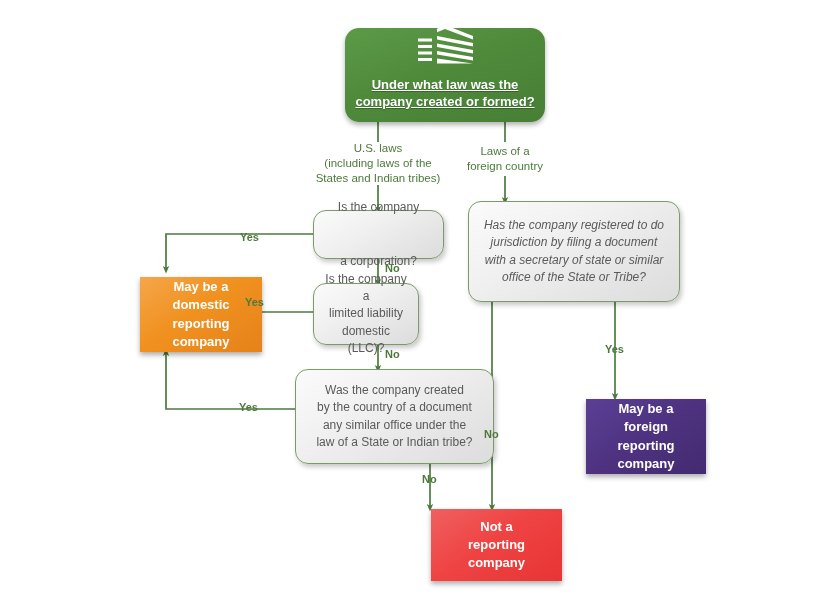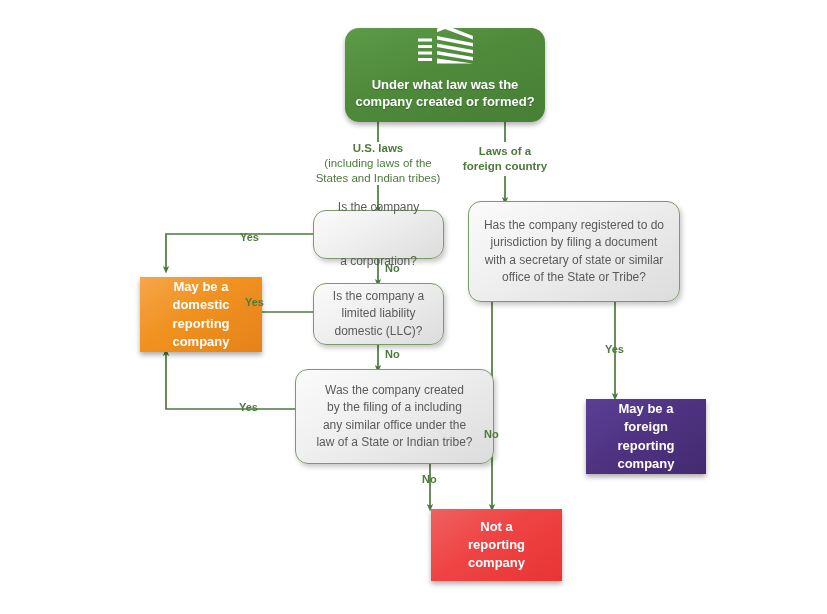--- a/index.html
+++ b/index.html
@@ -48,20 +48,21 @@
     border-radius: 14px;
     box-shadow: 0 3px 5px rgba(0,0,0,0.30);
     padding: 6px 10px 12px 10px;
     justify-content: flex-end;
   }
   .node-start .building-icon {
     margin-bottom: 8px;
   }
   .node-start .start-text {
     text-shadow: 0 1px 1px rgba(0,0,0,0.25);
+    text-decoration: underline;
   }
 
   
   .node-decision {
     background: linear-gradient(150deg, #fbfbfb 0%, #f0f0f0 40%, #dcdcdc 100%);
     border: 1px solid #7a9b69;
     color: #5a5a5a;
     font-size: 12px;
     line-height: 1.42;
     border-radius: 13px;
@@ -100,21 +101,21 @@
     white-space: nowrap;
   }
   .branch-label {
     position: absolute;
     color: #4d7a3c;
     font-size: 11.5px;
     text-align: center;
     line-height: 1.32;
     white-space: nowrap;
   }
-  .branch-label .bl-strong { font-weight: bold; }
+  .branch-label .bl-strong { font-weight: normal; }
   .branch-label .bl-light { font-weight: normal; }
 </style>
 </head>
 <body>
 
 <div id="canvas">
 
   <svg class="edges" viewBox="0 0 827 614">
     <defs>
       <marker id="arrow" markerWidth="9" markerHeight="9" refX="4.6" refY="4" orient="auto" markerUnits="userSpaceOnUse">
@@ -179,34 +180,34 @@
   <div class="branch-label" style="left:440px; top:144px; width:130px;">
     <div class="bl-strong">Laws of a</div>
     <div class="bl-strong">foreign country</div>
   </div>
 
   <div class="node node-decision" style="left:313px; top:210px; width:131px; height:49px;gap:37px;">
     <div>Is  the company</div>
     <div>a corporation?</div>
   </div>
 
-  <div class="node node-decision" style="left:313px; top:283px; width:131px; height:62px;">
+  <div class="node node-decision" style="left:313px; top:283px; width:106px; height:62px;">
     <div>Is the company a</div>
     <div>limited liability</div>
     <div>domestic (LLC)?</div>
   </div>
 
   <div class="node node-decision" style="left:295px; top:369px; width:199px; height:95px;">
     <div>Was the company created</div>
-    <div>by the filing of a including</div>
+    <div>by the country of a document</div>
     <div>any similar office under the</div>
     <div>law of a State or Indian tribe?</div>
   </div>
 
-  <div class="node node-decision" style="left:468px; top:201px; width:212px; height:101px;">
+  <div class="node node-decision" style="left:468px; top:201px; width:212px; height:101px;font-style:italic;">
     <div>Has the company registered to do</div>
     <div>jurisdiction by filing a document</div>
     <div>with a secretary of state or similar</div>
     <div>office of the State or Tribe?</div>
   </div>
 
   <div class="node node-terminal node-orange" style="left:110px; top:277px; width:122px; height:75px;">
     <div>May be a</div>
     <div>domestic</div>
     <div>reporting</div>

